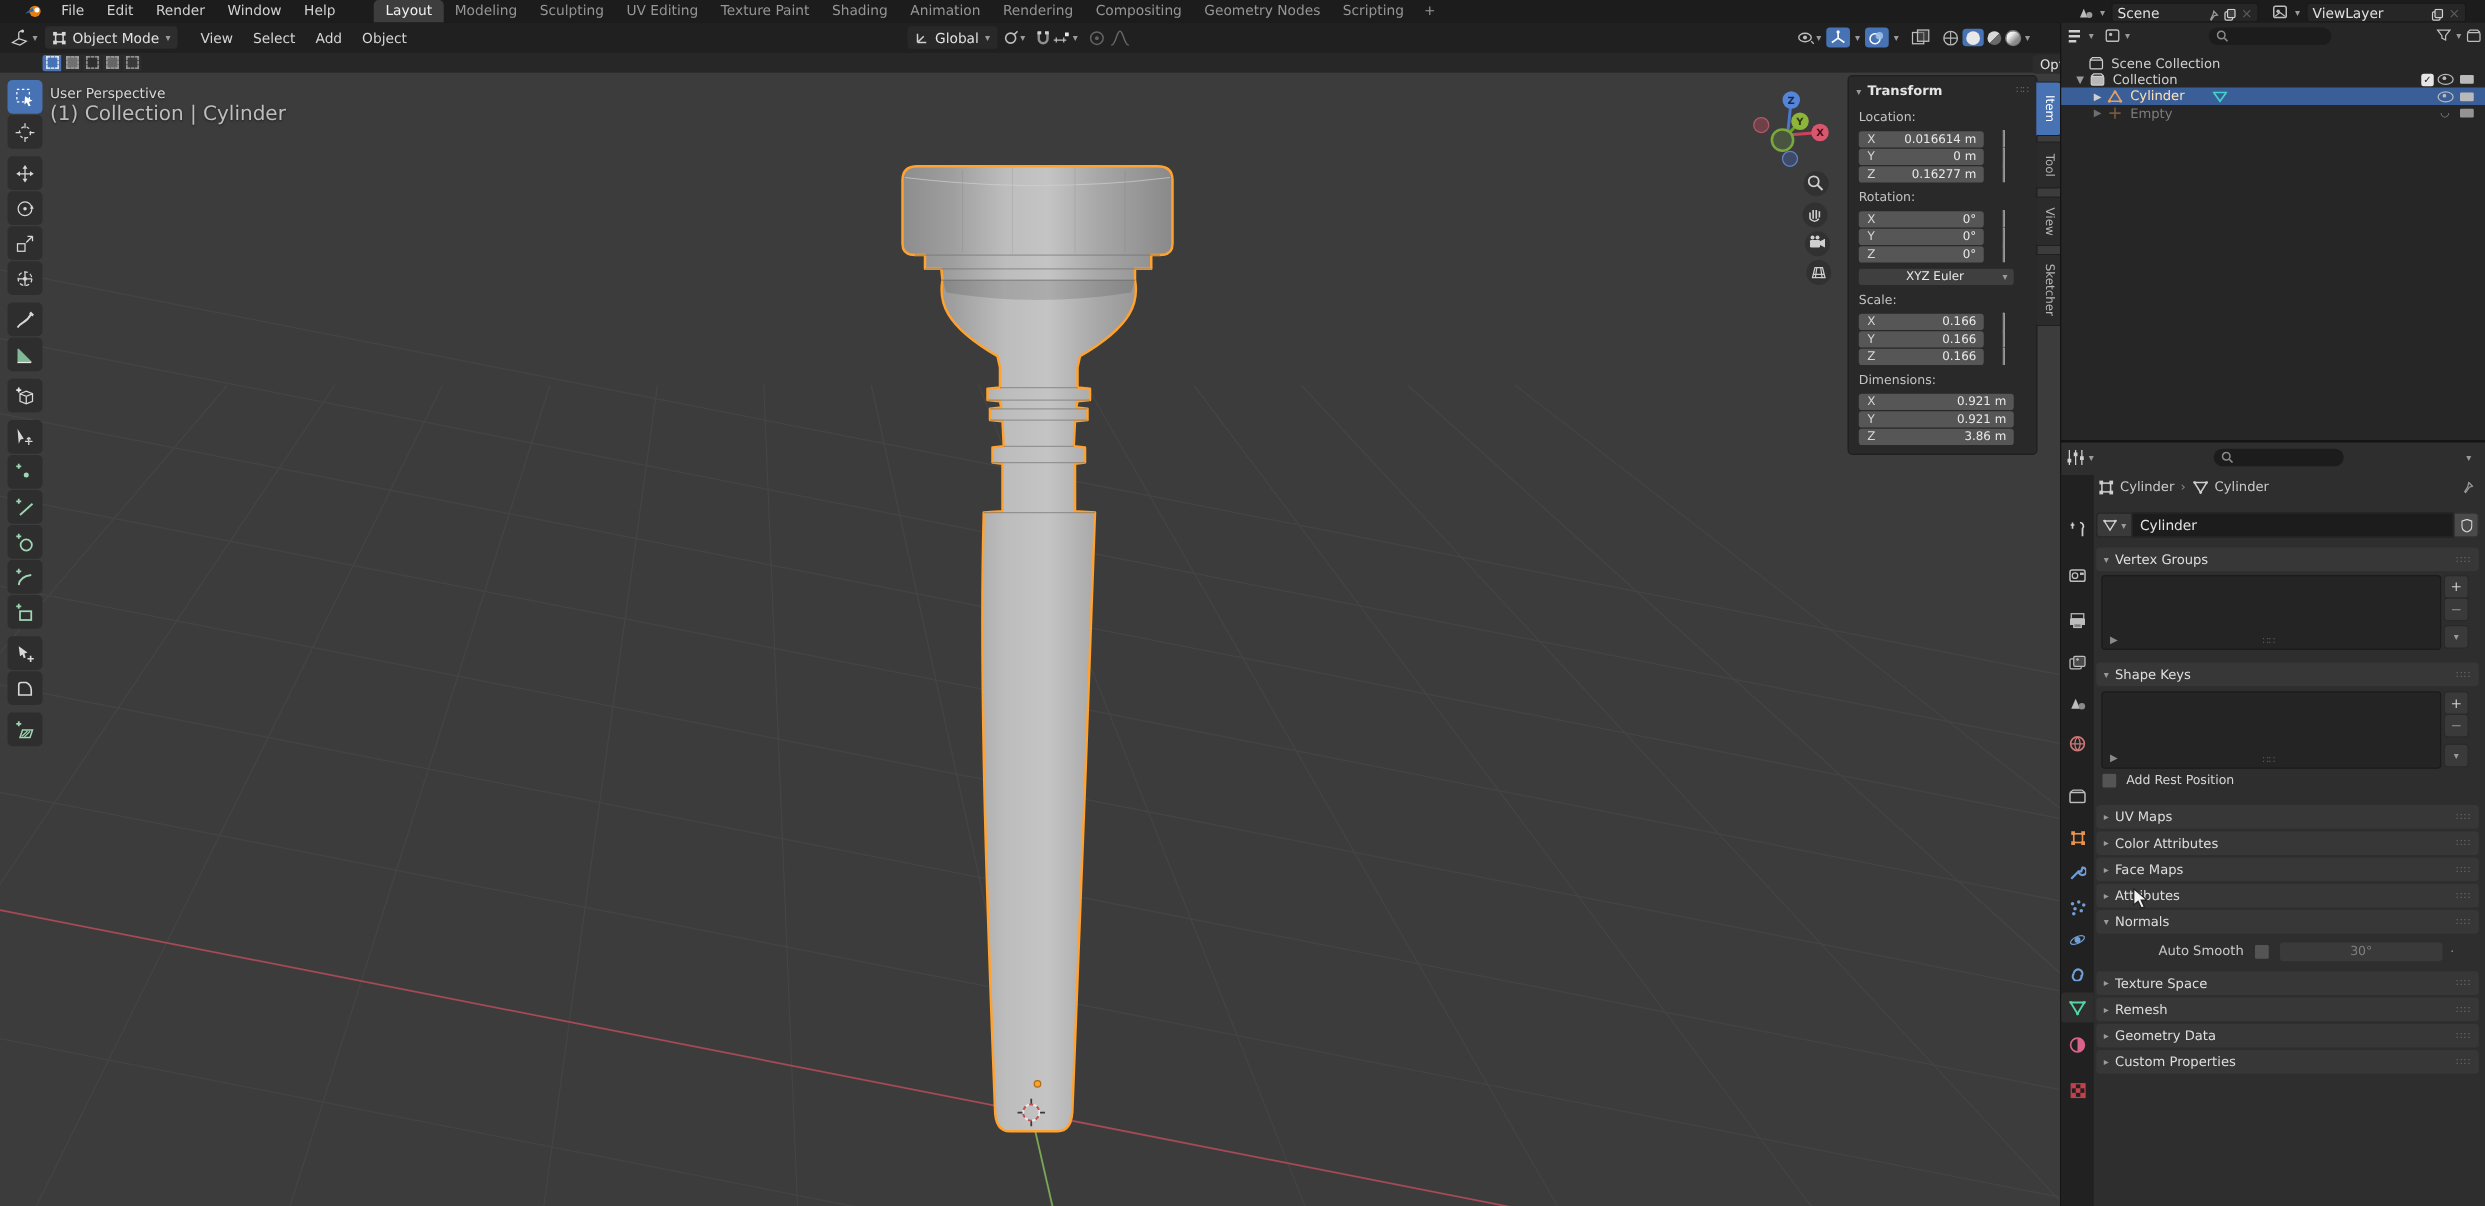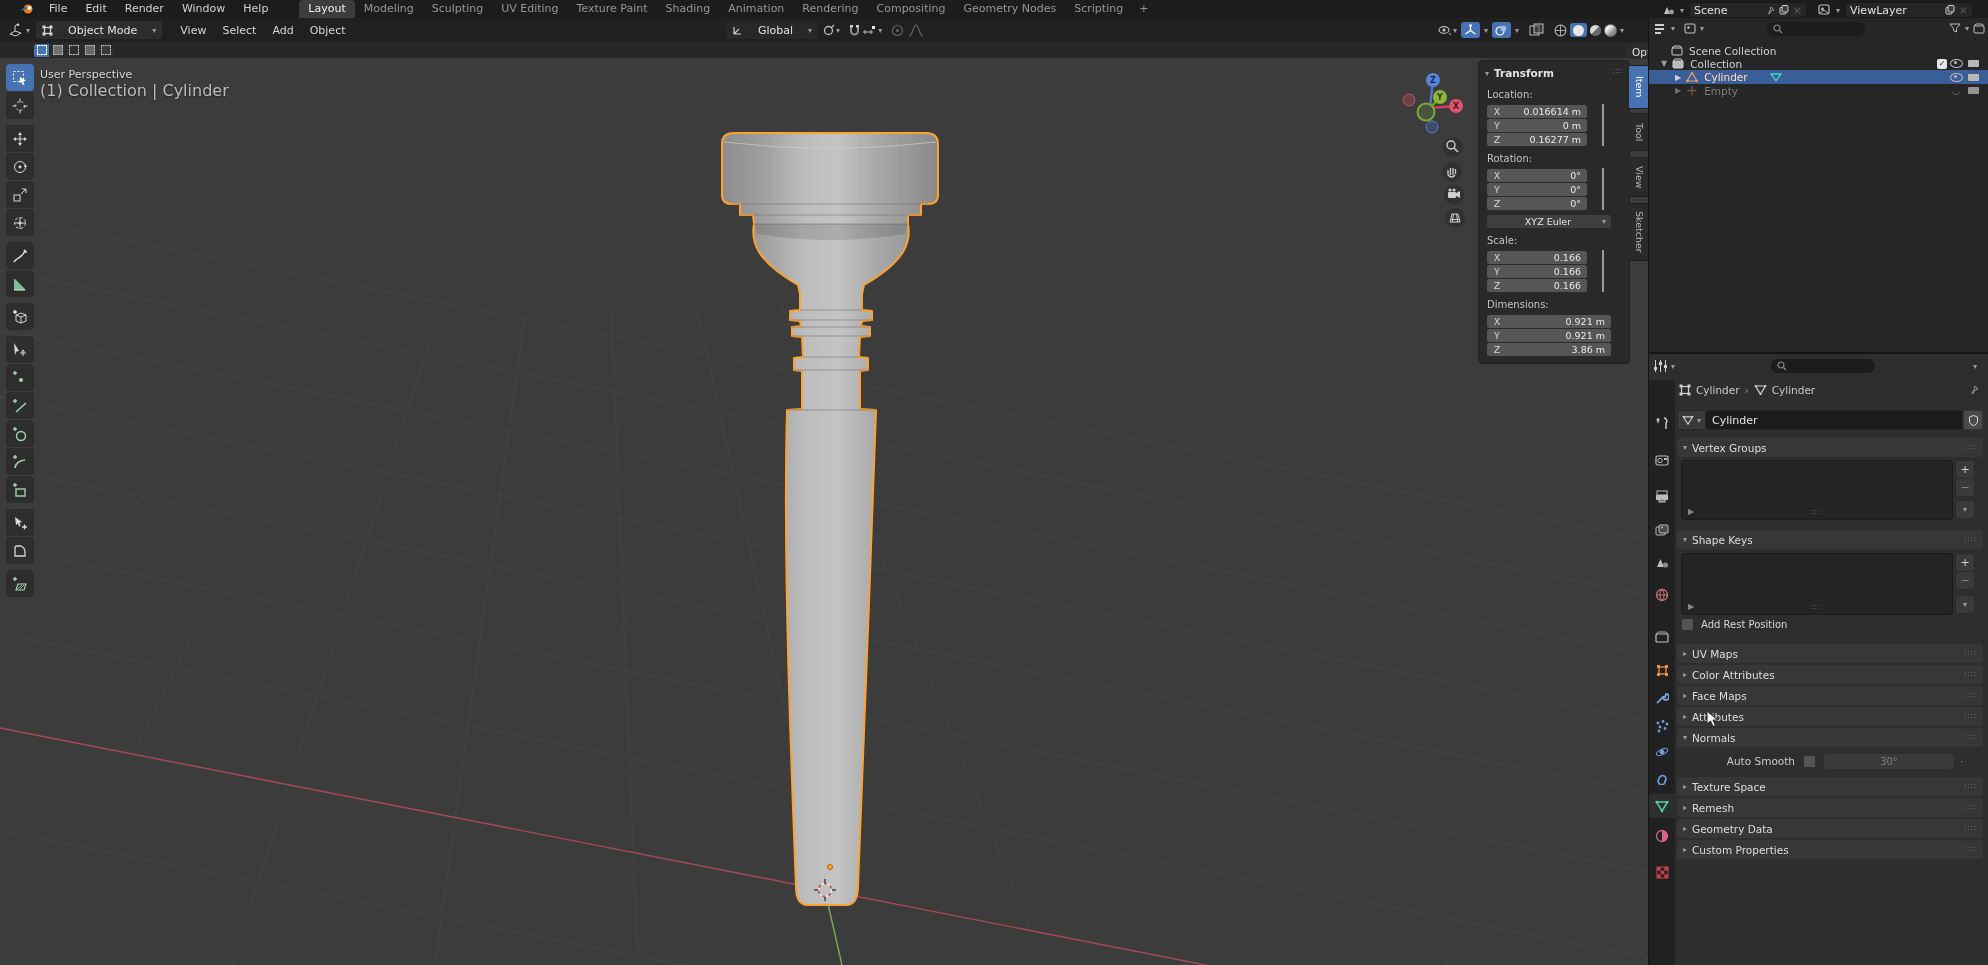--- a/index.html
+++ b/index.html
@@ -8,26 +8,26 @@
        -webkit-font-smoothing:antialiased;}
   .abs{position:absolute;}
   .row{display:flex;align-items:center;}
   .nosel{user-select:none;}
   
   #topbar{left:0;top:0;width:1988px;height:18px;background:#1c1c1c;border-bottom:1px solid #131313;}
   .menu-item{padding:0 9px;color:#d2d2d2;font-size:11px;line-height:18px;cursor:default;}
   .ws-tab{padding:0 9px;color:#969696;font-size:11px;line-height:18px;border-radius:4px 4px 0 0;}
   .ws-tab.active{background:#3d3d3d;color:#efefef;}
   .ws-add{padding:0 7px;color:#969696;line-height:18px;}
-  .idfield{background:#262626;border:1px solid #191919;border-radius:3px;height:14px;display:flex;align-items:center;padding:0 4px;gap:4px;}
+  .idfield{background:#262626;border:1px solid #191919;border-radius:3px;height:14px;display:flex;align-items:flex-end;padding:0 4px;gap:4px;}
   
   #vheader{left:0;top:18px;width:1648px;height:24px;background:#202020;border-bottom:1px solid #161616;display:flex;align-items:center;}
   #tsettings{left:0;top:42px;width:1648px;height:16px;background:#272727;border-bottom:1px solid #1a1a1a;display:flex;align-items:center;}
   .hdr-menu{padding:0 8px;color:#d6d6d6;font-size:11px;}
-  .dd{background:#2d2d2d;border-radius:3px;height:18px;display:flex;align-items:center;padding:0 6px;gap:15px;color:#e2e2e2;}
+  .dd{background:#2d2d2d;border-radius:3px;height:18px;display:flex;align-items:center;padding:0 6px;gap:5px;color:#e2e2e2;}
   .chev{color:#9a9a9a;font-size:8px;}
   .pill{height:16px;border-radius:3px;display:flex;align-items:center;padding:0 3px;gap:2px;}
   .pill.on{background:#4772b3;}
   .sphere{width:11px;height:11px;border-radius:50%;}
   
   #canvas{left:0;top:58px;width:1648px;height:907px;background:#3c3c3c;}
   .ovl1{color:#d8d8d8;font-size:11px;text-shadow:0 1px 2px #0008;}
   .ovl2{color:#bdbdbd;font-size:16px;text-shadow:0 1px 2px #0008;}
   
   .tbtn{width:28px;height:27px;background:#2e2e2e;display:flex;align-items:center;justify-content:center;border-radius:4px;}

